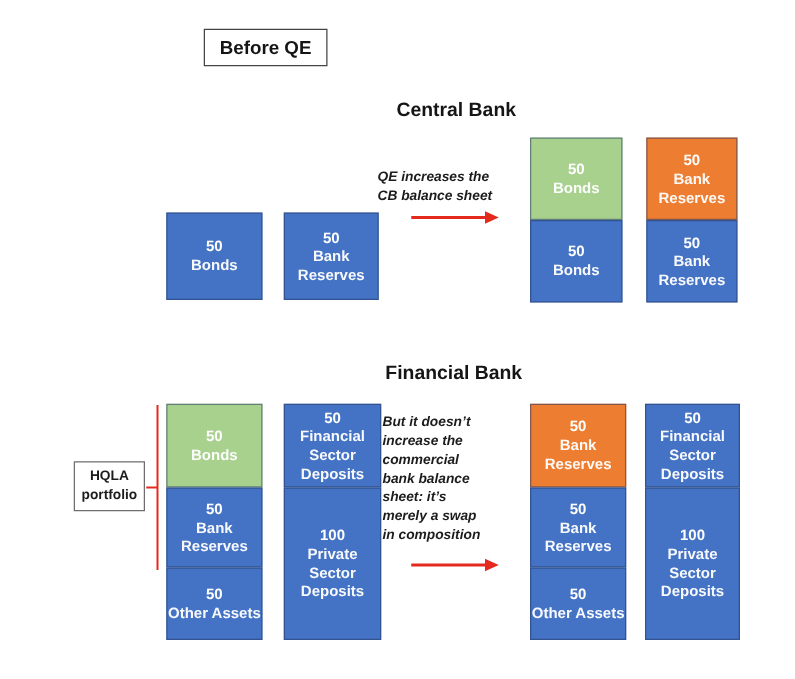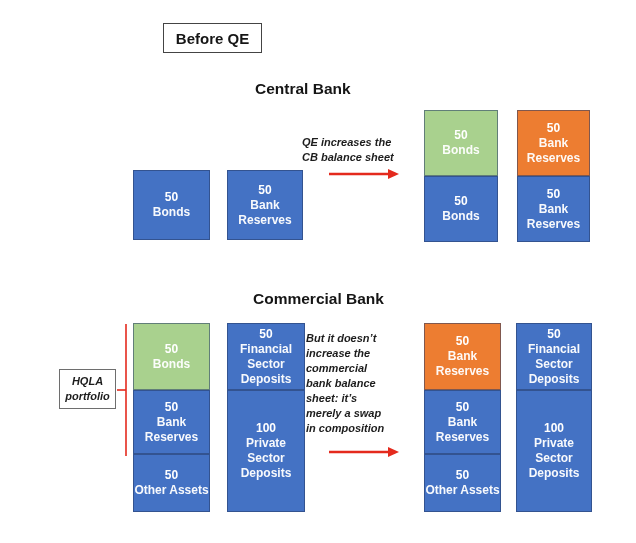--- a/index.html
+++ b/index.html
@@ -6,38 +6,38 @@
   .canvas{
     position:relative;width:636px;height:543px;background:#ffffff;
     font-family:"Liberation Sans",sans-serif;overflow:hidden;color:#1a1a1a;padding-left:28px;
   }
   .hdr-box{
     position:absolute;background:#fff;border:1.5px solid #444;box-sizing:border-box;
     display:flex;align-items:center;justify-content:center;
     font-weight:bold;font-size:15px;color:#151515;
   }
   .section-title{
-    position:absolute;width:220px;text-align:left;
+    position:absolute;width:220px;text-align:center;
     font-weight:bold;font-size:15.5px;color:#151515;
   }
   .block{
     position:absolute;box-sizing:border-box;border:1px solid rgba(38,59,102,.55);
     display:flex;flex-direction:column;align-items:center;justify-content:center;
     text-align:center;color:#fff;line-height:1.25;
   }
   .block .val{font-weight:bold;font-size:12px;}
   .block .lbl{font-size:12px;font-weight:bold;opacity:.96;}
   .annotation{
     position:absolute;font-style:italic;font-weight:bold;font-size:11px;
     color:#1c1c1c;text-align:left;white-space:pre-line;line-height:1.36;
   }
   .hqla-box{
     position:absolute;background:#fff;border:1.5px solid #6e6e6e;box-sizing:border-box;
     display:flex;align-items:center;justify-content:center;text-align:center;
-    font-style:italic;font-weight:bold;font-size:11px;color:#1c1c1c;
+    font-weight:bold;font-size:11px;color:#1c1c1c;
     white-space:pre-line;line-height:1.4;
   }
   .arrow-svg,.bracket-svg{position:absolute;overflow:visible;}
 </style>
 </head>
 <body>
 
 <div class="canvas">
 
   <div class="hdr-box" style="left:163px;top:23px;width:99px;height:30px">
@@ -72,21 +72,21 @@
   </div>
   <div class="block" style="left: 517px; top: 110px; width: 73px; height: 66px; background: rgb(237, 125, 49);">
     <div class="val">50</div>
     <div class="lbl">Bank Reserves</div>
   </div>
   <div class="block" style="left: 517px; top: 176px; width: 73px; height: 66px; background: rgb(68, 114, 196);">
     <div class="val">50</div>
     <div class="lbl">Bank Reserves</div>
   </div>
 
-  <div class="section-title" style="left:253px;top:290px">Commercial Bank</div>
+  <div class="section-title" style="left:253px;top:290px">Financial Bank</div>
 
   <div class="hqla-box" style="left:59px;top:369px;width:57px;height:40px">HQLA
 portfolio</div>
   <svg class="bracket-svg" style="left: 116px; top: 322px; color: rgb(228, 42, 29);" width="12" height="136">
     <line x1="10" y1="2" x2="10" y2="134" stroke="currentColor" stroke-width="1.6"></line>
     <line x1="10" y1="68" x2="1" y2="68" stroke="currentColor" stroke-width="1.6"></line>
   </svg>
 
   <div class="block" style="left: 133px; top: 323px; width: 77px; height: 67px; background: rgb(169, 209, 142);">
     <div class="val">50</div>

